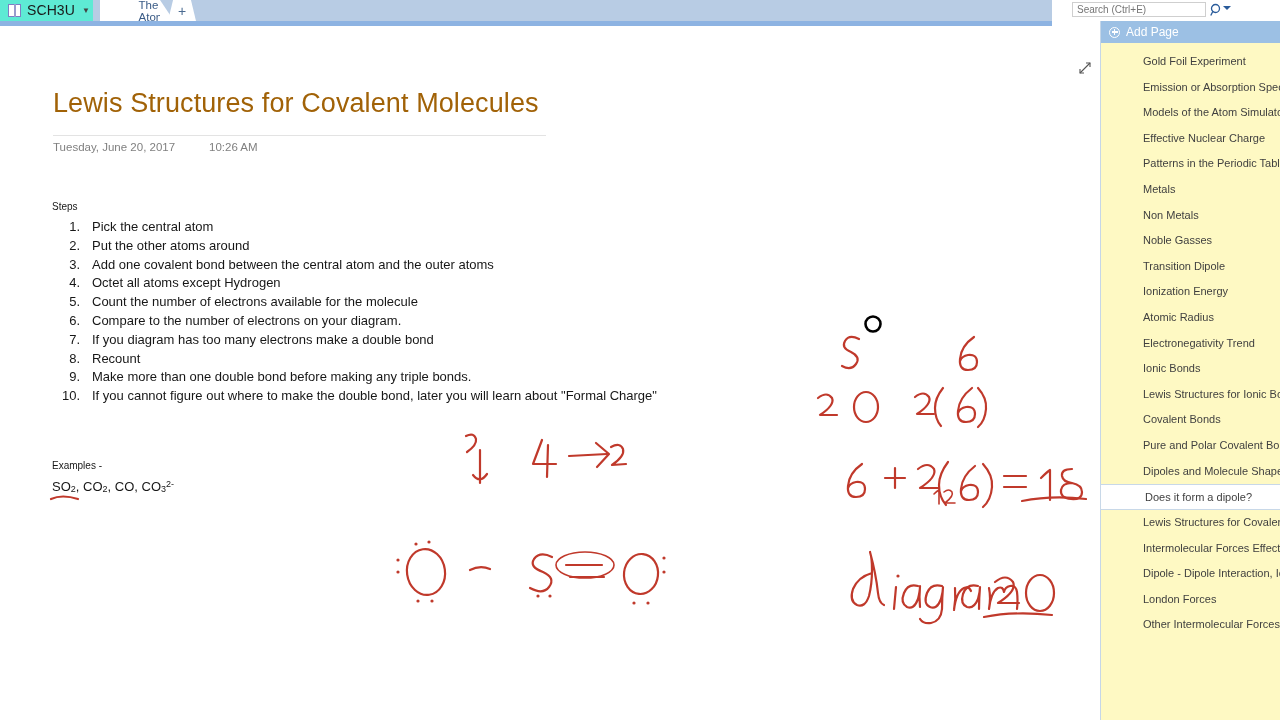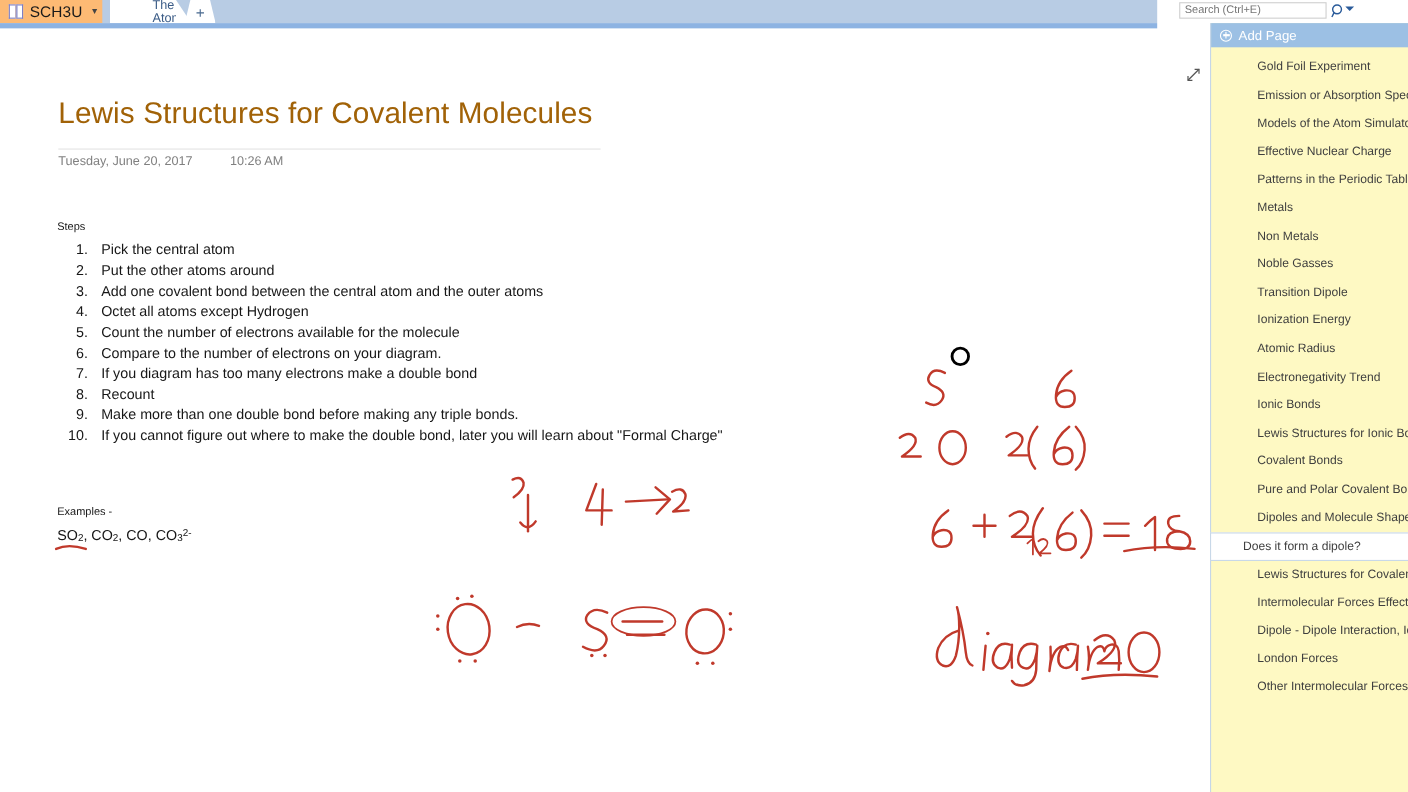--- a/index.html
+++ b/index.html
@@ -15,21 +15,21 @@
   .topbar {
     position: absolute; left: 0; top: 0; width: 1280px; height: 21px;
     background: #ffffff;
   }
   .tabstrip {
     position: absolute; left: 0; top: 0; width: 1100px; height: 21px;
     background: #b8cce4;
   }
   .notebook-btn {
     position: absolute; left: 0; top: 0; width: 93px; height: 21px;
-    background: #fdba74;
+    background: #5eead4;
     display: flex; align-items: center; padding-left: 8px; gap: 5px;
     cursor: pointer;
   }
   .nb-icon { width: 14px; height: 13px; position: relative; flex: 0 0 auto; }
   .nb-icon .pg {
     position: absolute; top: 0; width: 6px; height: 13px;
     border: 1px solid #7d7fc4; background: #ffffff;
   }
   .nb-icon .pg.l { left: 0; border-right: none; }
   .nb-icon .pg.r { left: 7px; border-left: none; }
@@ -172,21 +172,21 @@
   .page-item {
     position: relative; height: 25.6px; line-height: 25.6px;
     padding-left: 42px; font-size: 11px; color: #3f3f3f;
     white-space: nowrap; overflow: hidden; cursor: pointer;
   }
   .page-item.selected {
     background: #ffffff;
     border-top: 1px solid #c8d8e8;
     border-bottom: 1px solid #c8d8e8;
     border-left: 1px solid #c8d8e8;
-    margin-left: -1px; padding-left: 29px;
+    margin-left: -1px; padding-left: 44px;
     height: 26px; line-height: 24px;
   }
 </style>
 </head>
 <body>
 
 <div id="app">
 
   <div class="topbar">
 

